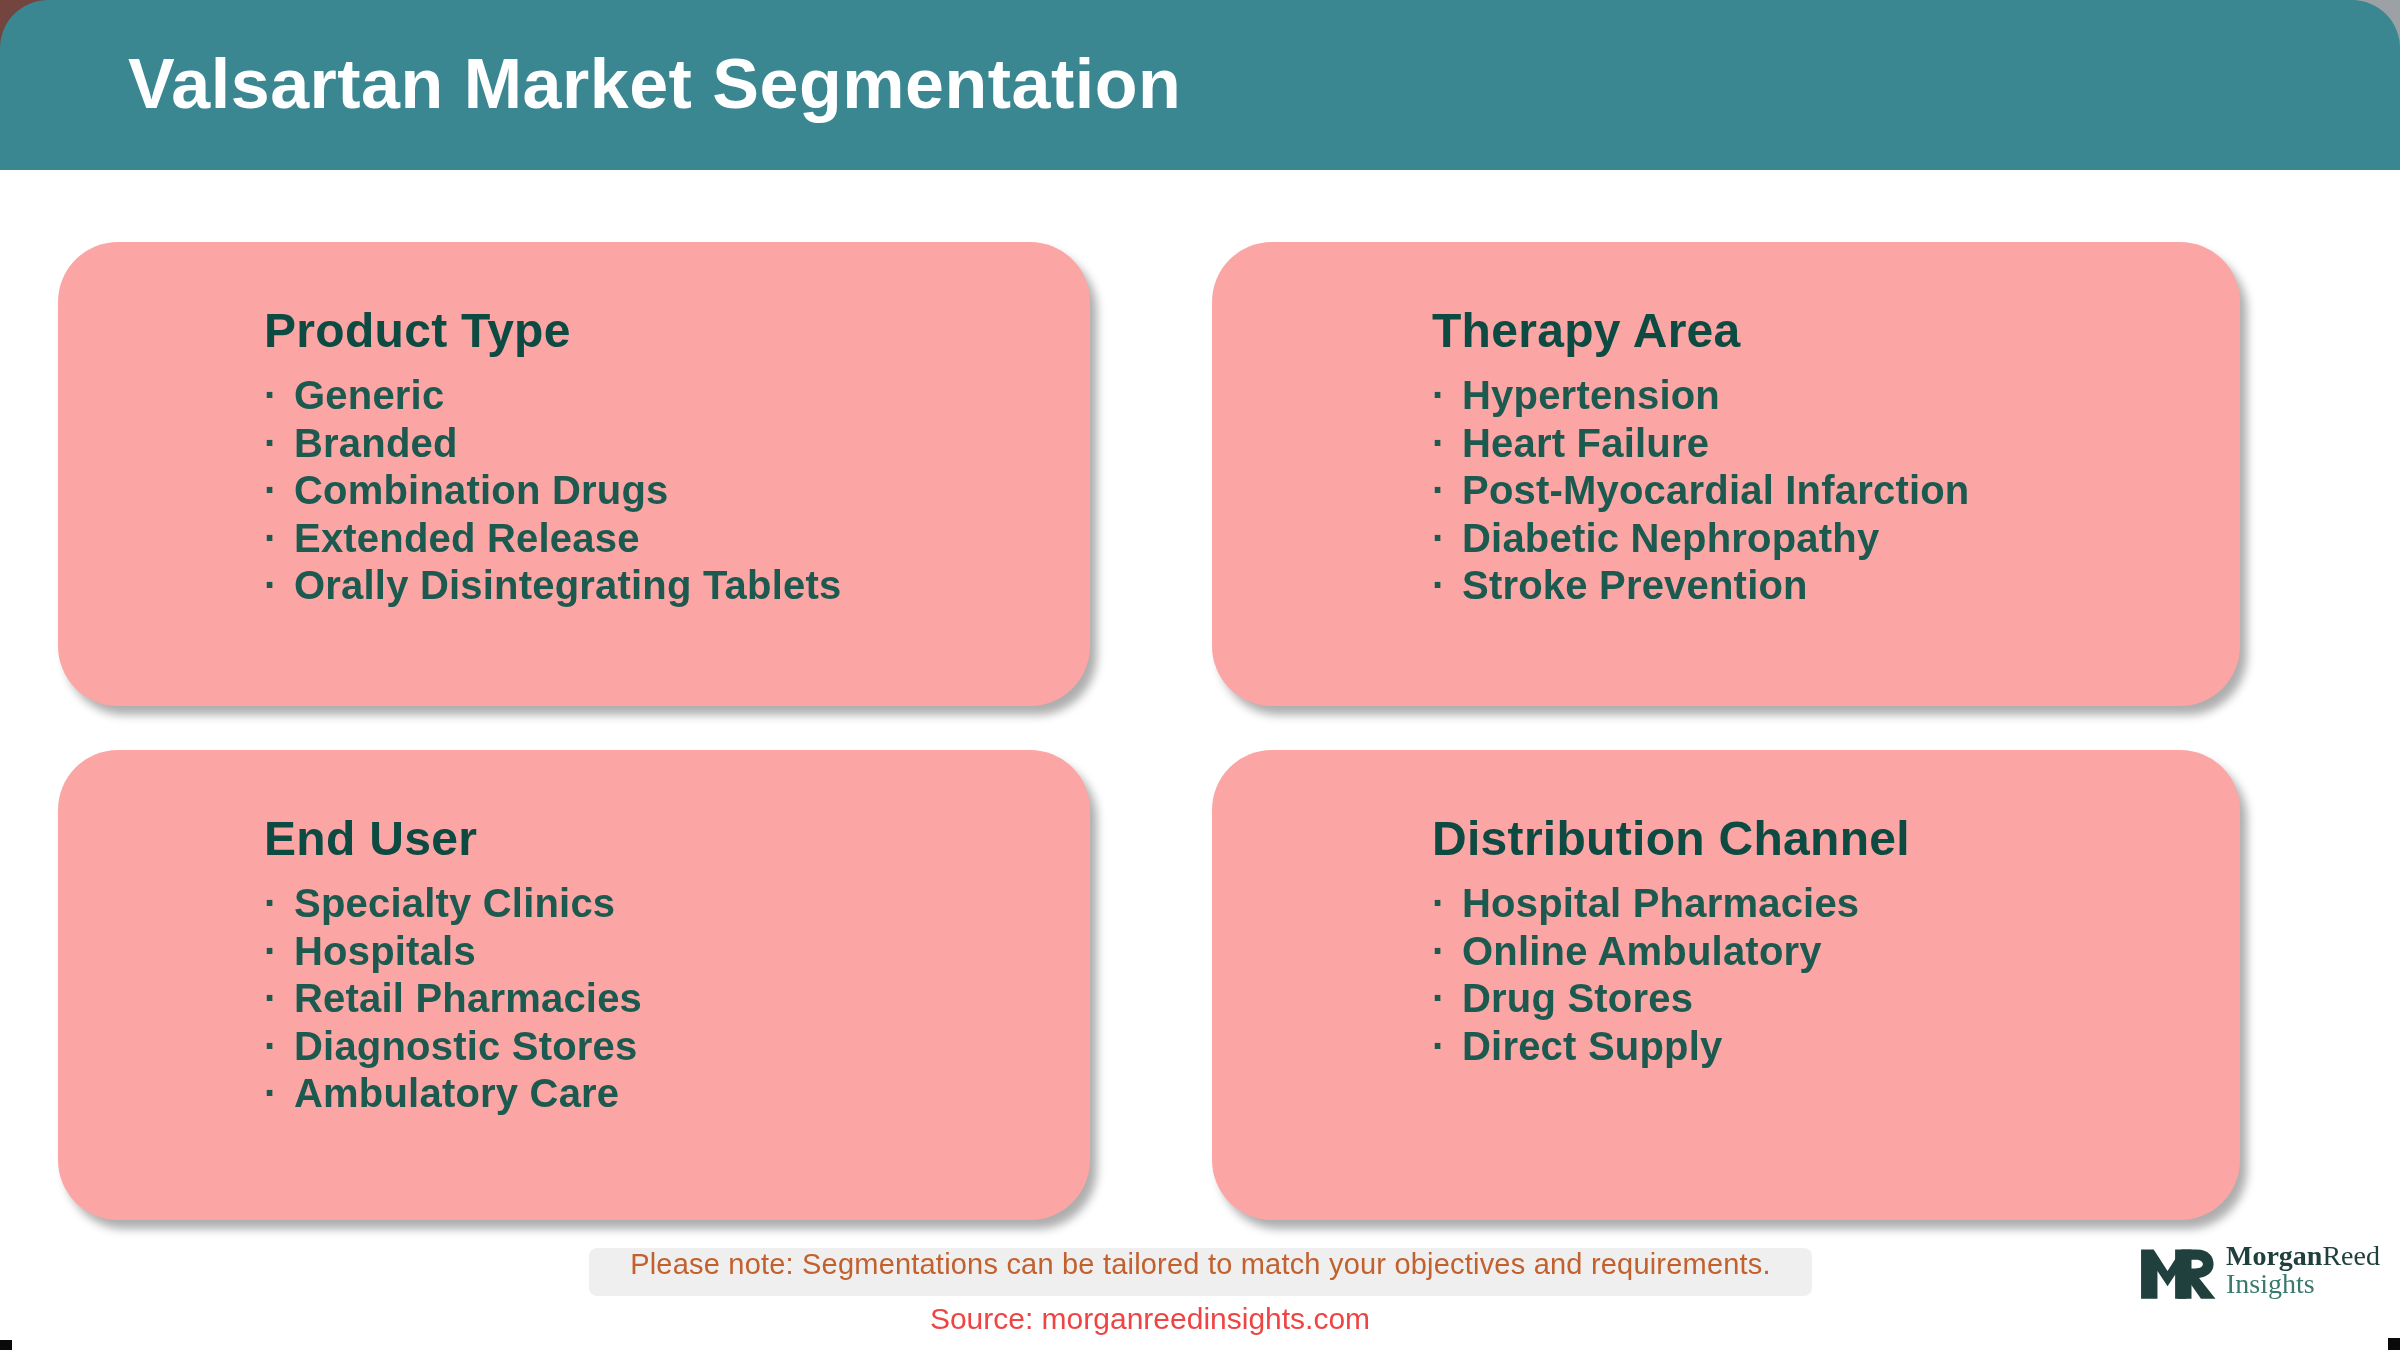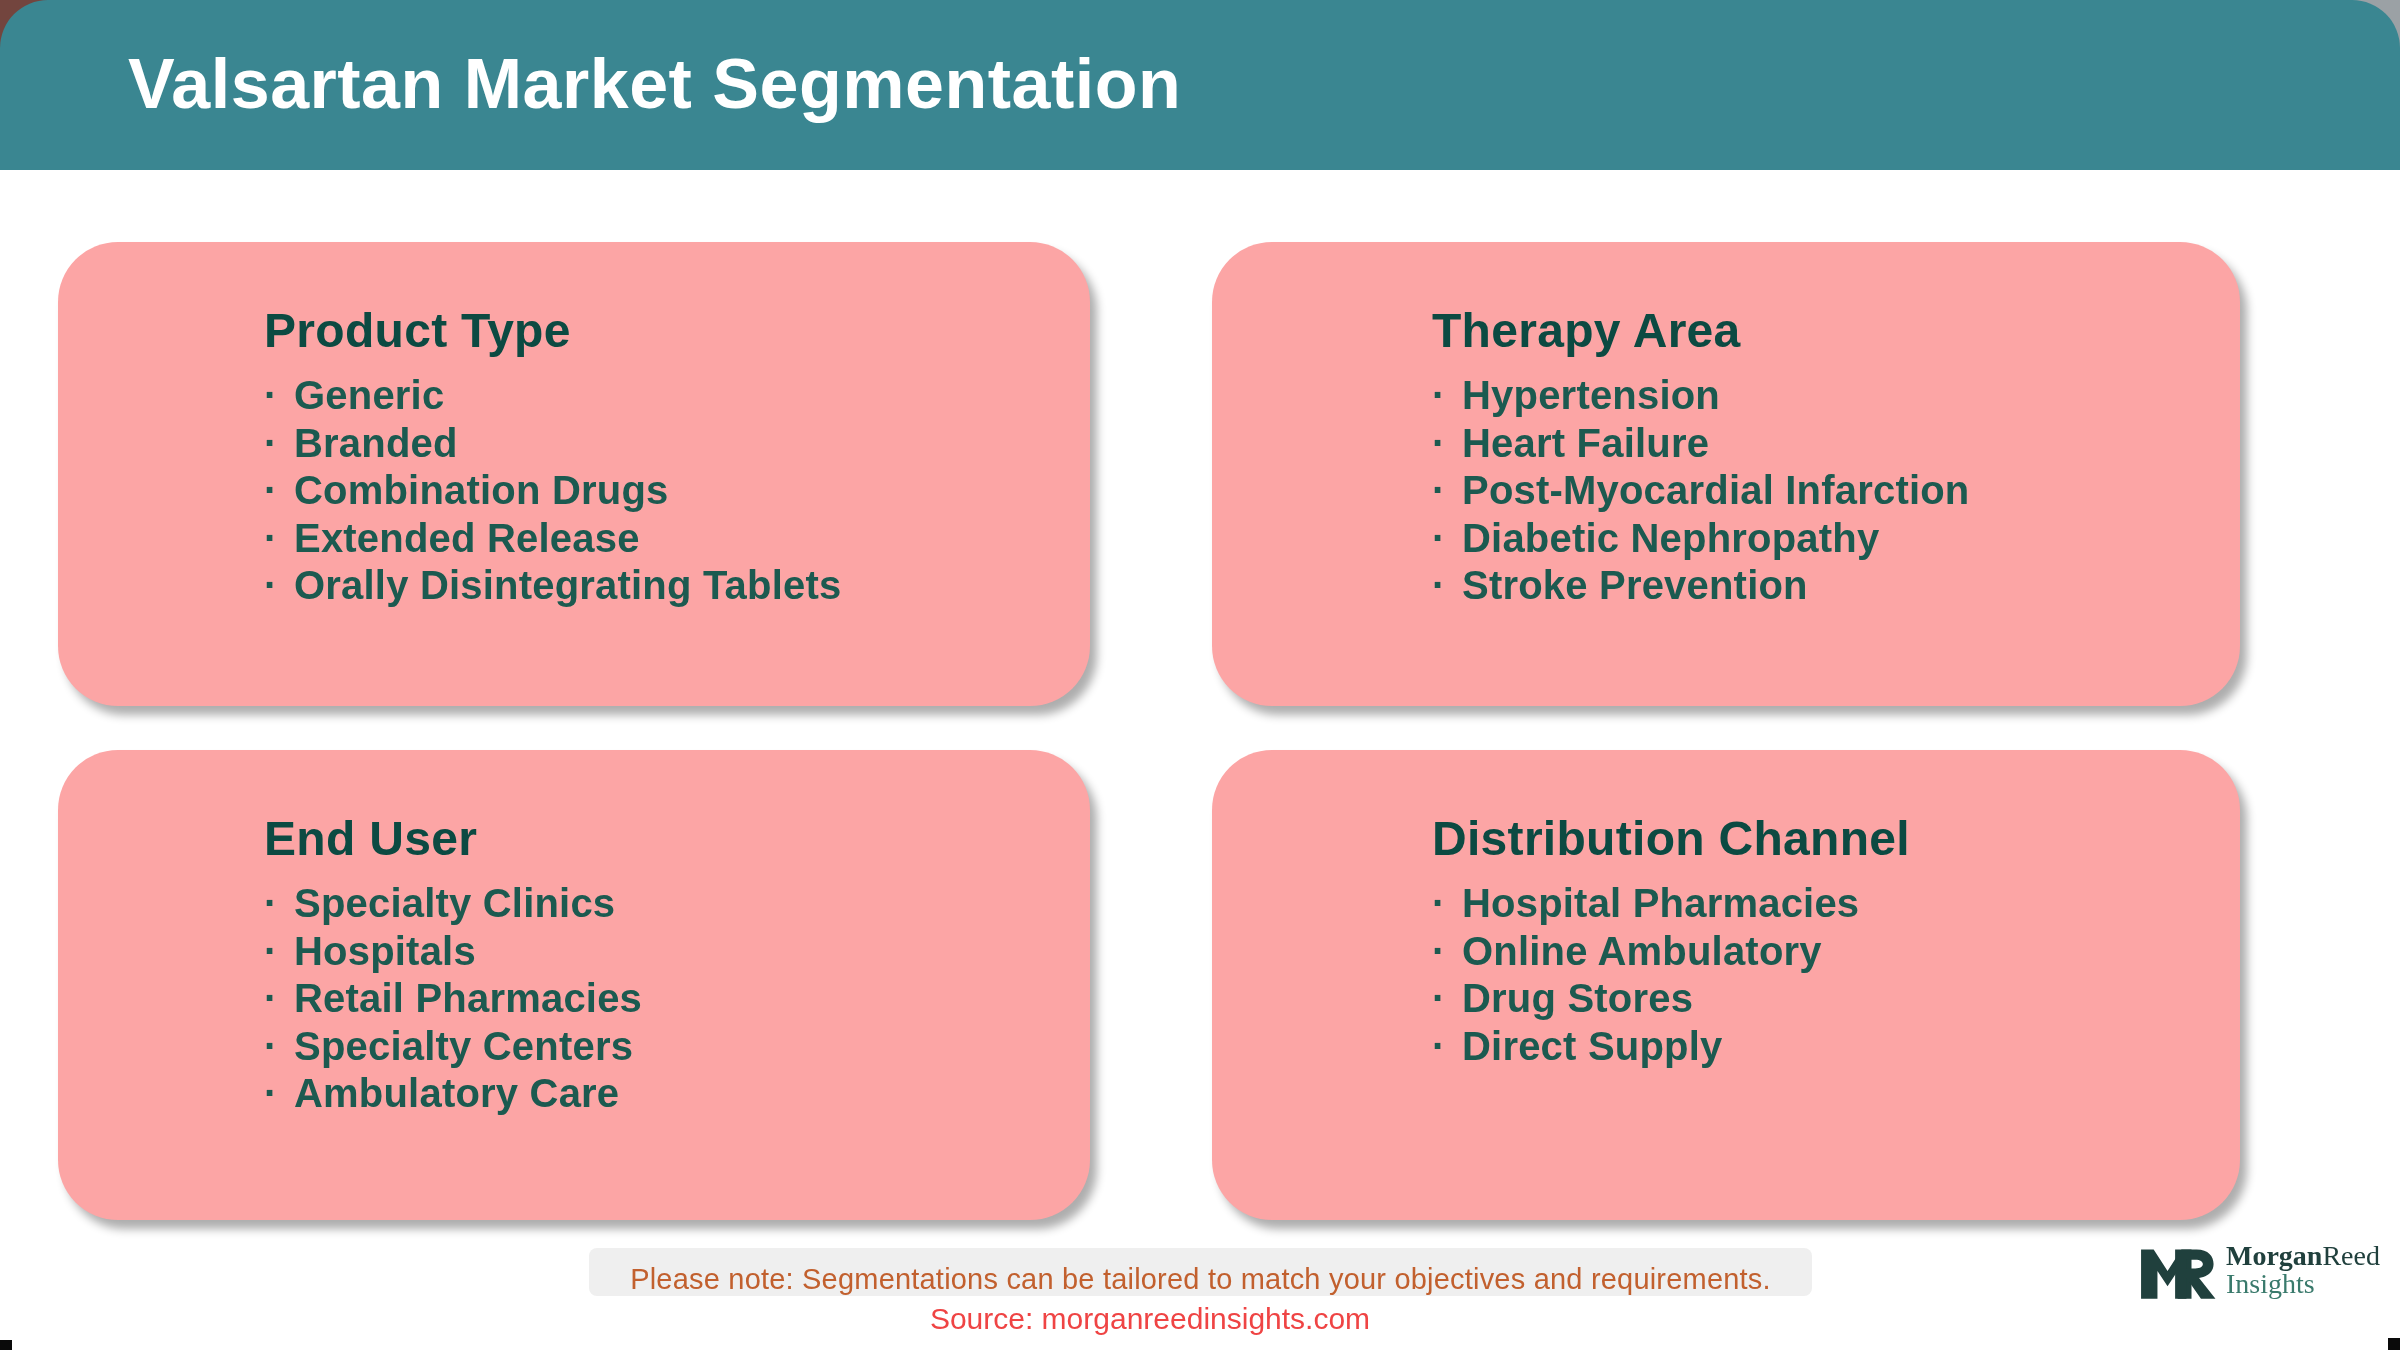--- a/index.html
+++ b/index.html
@@ -43,21 +43,21 @@
   .card li{
     font-size:40px;color:#1C5A50;line-height:47.5px;white-space:nowrap;
     letter-spacing:0.2px;
     font-weight:bold;
   }
   .card li .dot{display:inline-block;width:30px;text-align:left;color:#1C5A50;}
 
   
   .note-bar{
     position:absolute;left:589px;top:1248px;width:1223px;height:48px;
-    background:#EFEFEF;border-radius:8px;display:flex;align-items:flex-end;justify-content:center;
+    background:#EFEFEF;border-radius:8px;display:flex;align-items:flex-start;justify-content:center;
     z-index:1;
   }
   .note-bar span{font-size:29px;color:#C2602E;letter-spacing:0.2px;white-space:nowrap;}
 
   .source{
     position:absolute;left:1150px;top:1302px;transform:translateX(-50%);
     font-size:30px;color:#ef4444;white-space:nowrap;z-index:1;
   }
 
   
@@ -105,21 +105,21 @@
       <li><span class="dot">·</span><span>Stroke Prevention</span></li>
     </ul>
 </div>
 
 <div class="card c3">
   <h2>End User</h2>
   <ul>
       <li><span class="dot">·</span><span>Specialty Clinics</span></li>
       <li><span class="dot">·</span><span>Hospitals</span></li>
       <li><span class="dot">·</span><span>Retail Pharmacies</span></li>
-      <li><span class="dot">·</span><span>Specialty Centers</span></li>
+      <li><span class="dot">·</span><span>Diagnostic Stores</span></li>
       <li><span class="dot">·</span><span>Ambulatory Care</span></li>
     </ul>
 </div>
 
 <div class="card c4">
   <h2>Distribution Channel</h2>
   <ul>
       <li><span class="dot">·</span><span>Hospital Pharmacies</span></li>
       <li><span class="dot">·</span><span>Online Ambulatory</span></li>
       <li><span class="dot">·</span><span>Drug Stores</span></li>

